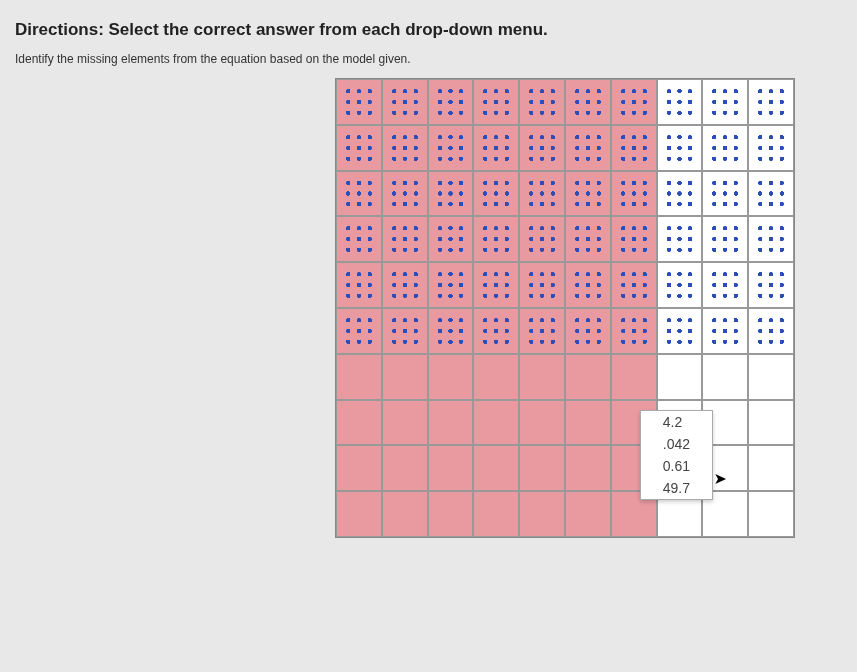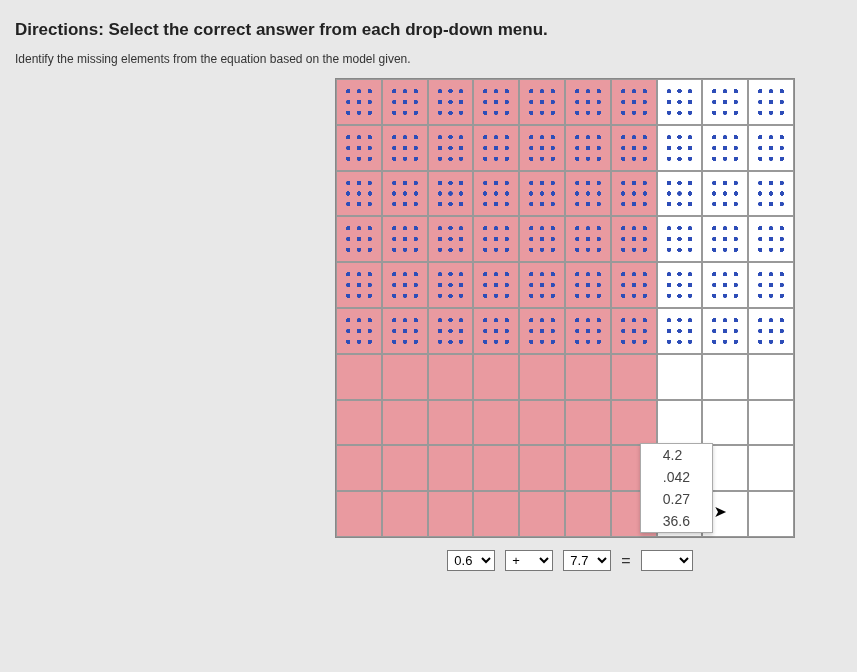--- a/index.html
+++ b/index.html
@@ -205,25 +205,18 @@
       <div class="cell pink"></div>
       <div class="cell pink"></div>
       <div class="cell"></div>
       <div class="cell"></div>
       <div class="cell"></div>
     </div>
 
   <div class="dropdown-list" id="result-list" style="right: 92px; bottom: 38px;">
       <div>4.2</div>
       <div>.042</div>
-      <div>0.27</div>
-      <div>36.6</div>
+      <div>0.61</div>
+      <div>49.7</div>
     </div>
   <span class="cursor-arrow" style="right: 78px; bottom: 50px;">➤</span>
 
-  <div class="equation">
-    <select id="sel-left"><option>0.6</option></select>
-    <select id="sel-op"><option>+</option></select>
-    <select id="sel-right"><option>7.7</option></select>
-    <span class="eq-sign">=</span>
-    <select id="sel-result"><option></option><option>4.2</option><option>.042</option><option>0.42</option><option>42.0</option></select>
-  </div>
 </div>
 
 </body></html>

